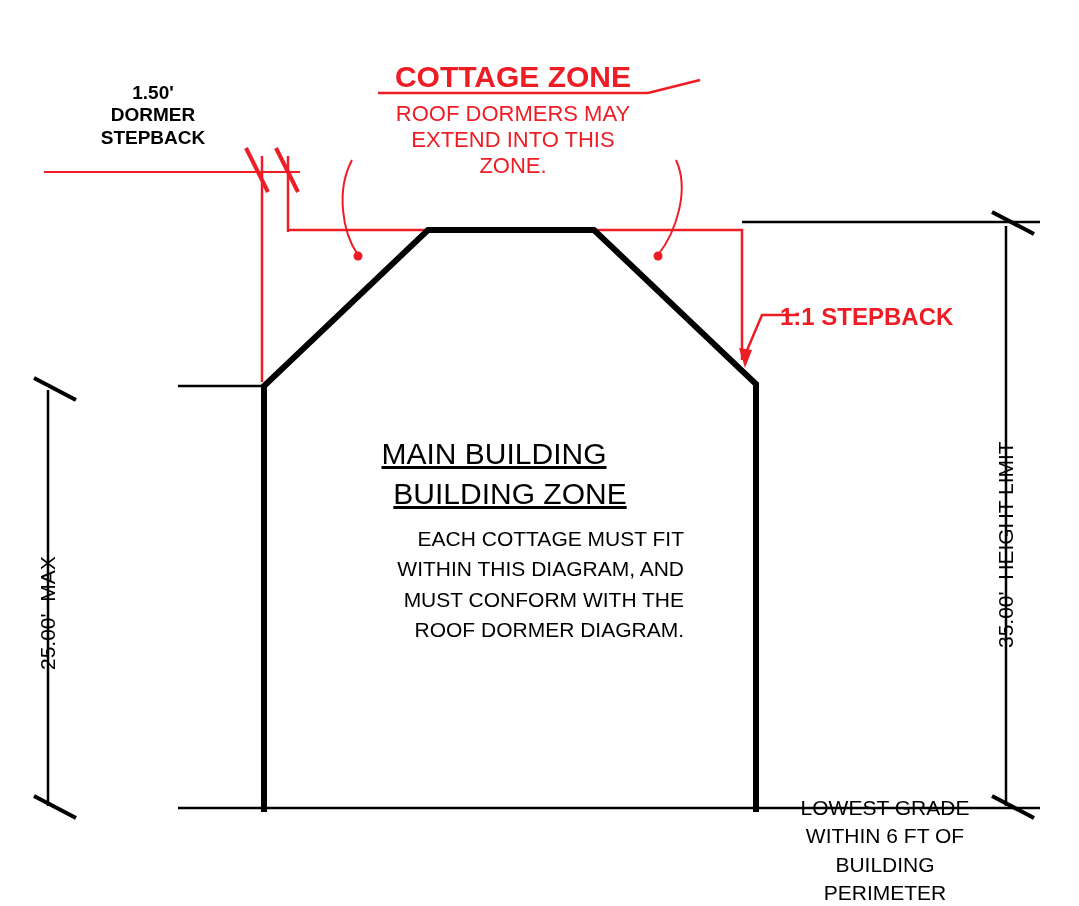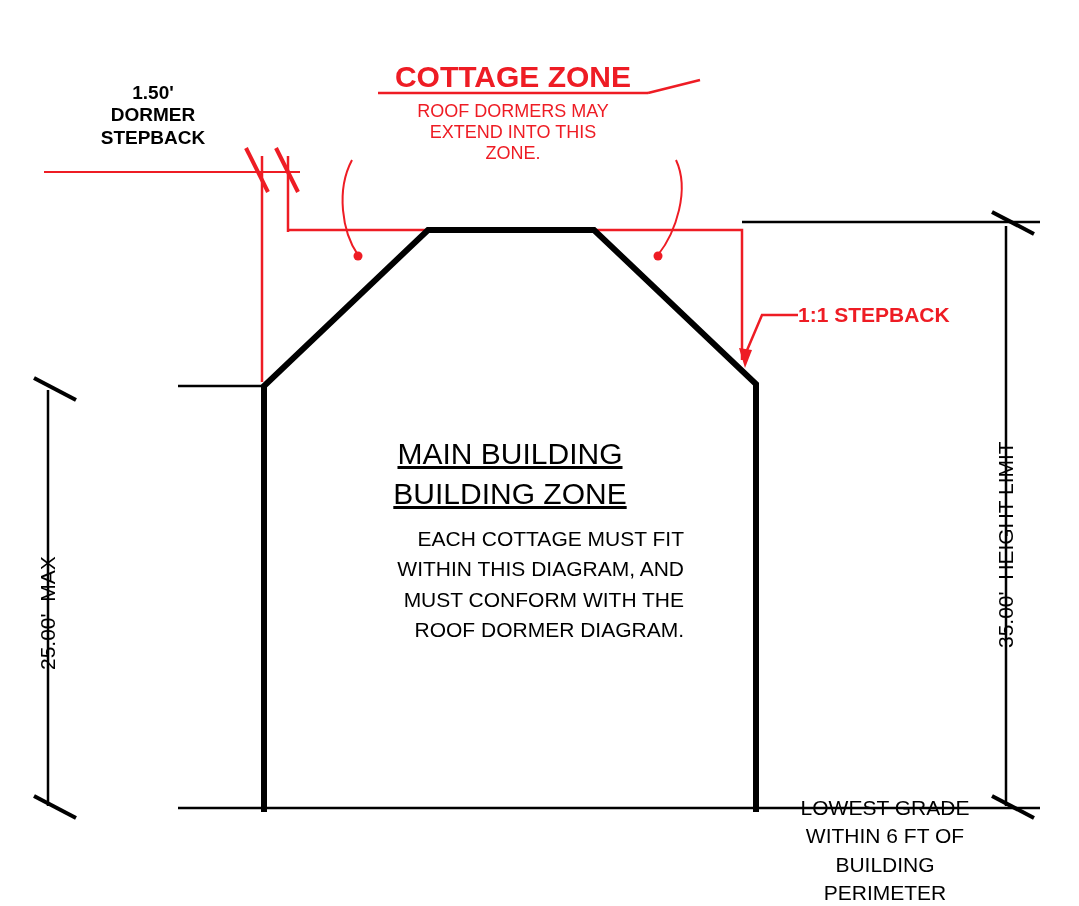--- a/index.html
+++ b/index.html
@@ -93,27 +93,27 @@
       <line x1="992" y1="796" x2="1034" y2="818" stroke-width="4"></line>
     </g>
   </svg>
 
   <div class="lbl black ctr bold" style="left:58px; top:82px; width:190px; font-size:19px;">1.50'
 DORMER
 STEPBACK</div>
 
   <div class="lbl red ctr bold" style="left:348px; top:59px; width:330px; font-size:30px;">COTTAGE ZONE</div>
 
-  <div class="lbl red ctr" style="left:348px; top:101px; width:330px; font-size:18px;">ROOF DORMERS MAY
+  <div class="lbl red ctr" style="left:348px; top:101px; width:330px; font-size:22px;">ROOF DORMERS MAY
 EXTEND INTO THIS
 ZONE.</div>
 
-  <div class="lbl red bold" style="left:798px; top:303px; font-size:21px;">1:1 STEPBACK</div>
+  <div class="lbl red bold" style="left:780px; top:303px; font-size:24px;">1:1 STEPBACK</div>
 
-  <div class="lbl black ctr u" style="left:350px; top:436px; width:320px; font-size:30px;">MAIN BUILDING</div>
+  <div class="lbl black ctr u" style="left:334px; top:436px; width:320px; font-size:30px;">MAIN BUILDING</div>
 
   <div class="lbl black ctr u" style="left:350px; top:476px; width:320px; font-size:30px;">BUILDING ZONE</div>
 
   <div class="lbl black ctr" style="left:336px; top:524px; width:348px; font-size:21px; line-height:1.45;text-align:right;">EACH COTTAGE MUST FIT
 WITHIN THIS DIAGRAM, AND
 MUST CONFORM WITH THE
 ROOF DORMER DIAGRAM.</div>
 
   <div class="lbl black ctr" style="left:770px; top:755px; width:230px; font-size:21px; line-height:1.35;margin-top:39px;">LOWEST GRADE
 WITHIN 6 FT OF

